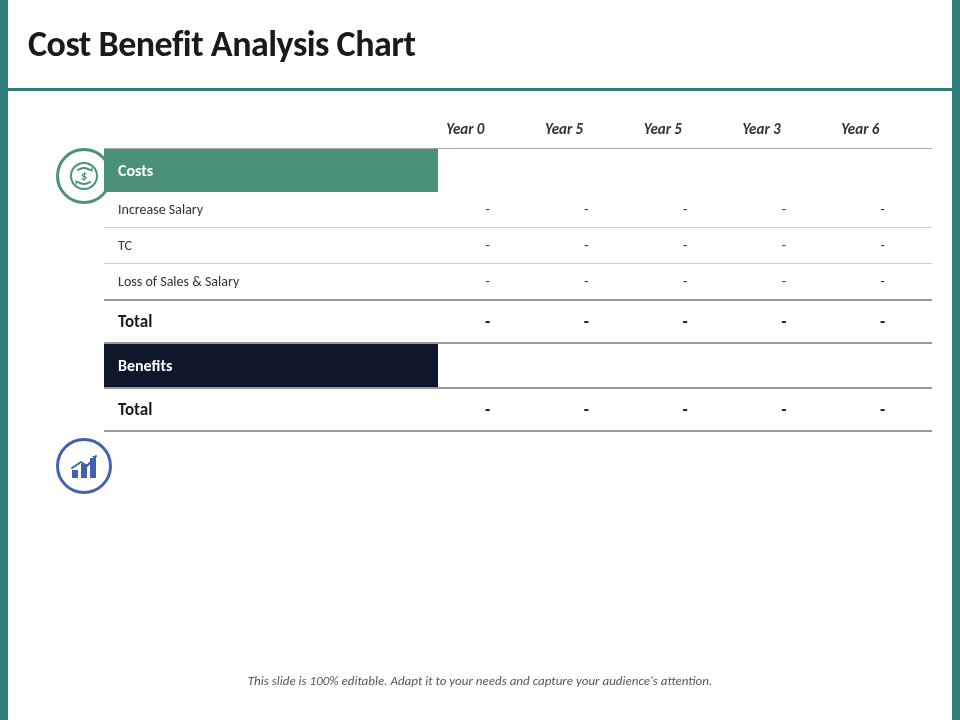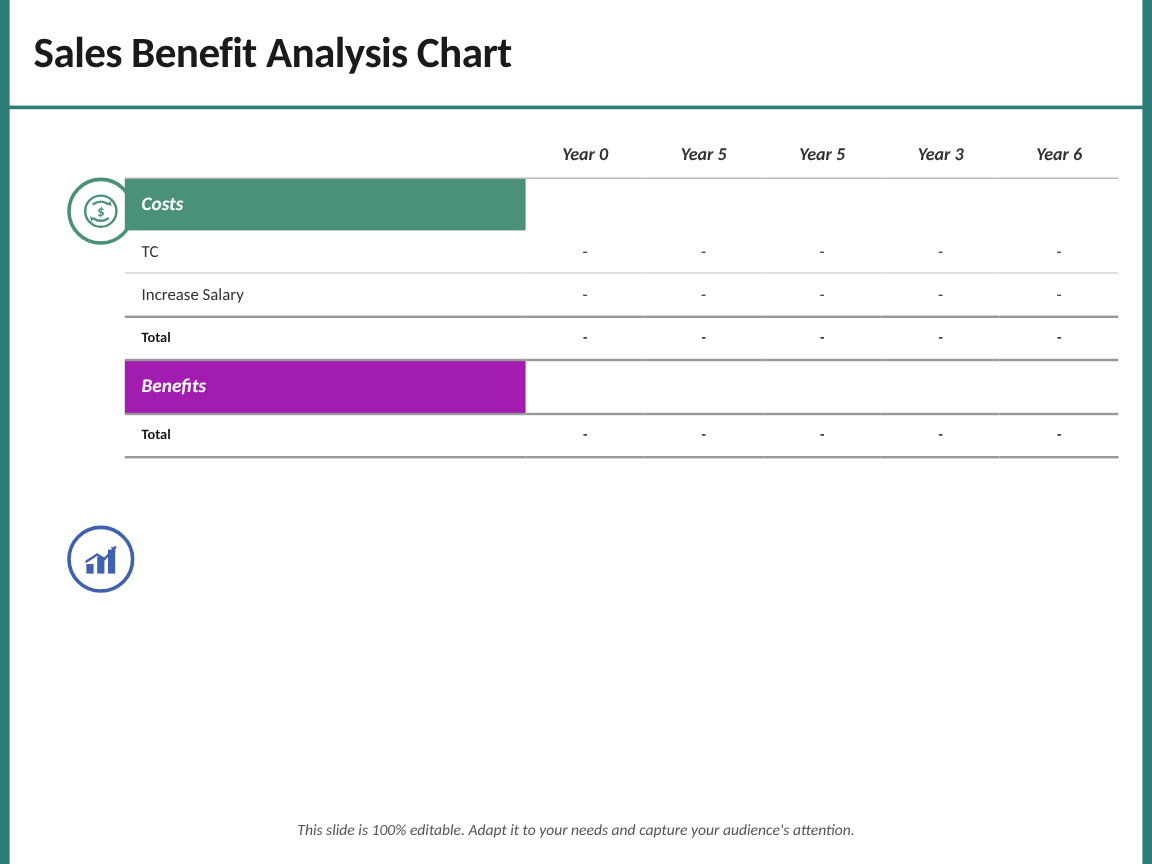--- a/index.html
+++ b/index.html
@@ -67,45 +67,44 @@
       position: relative;
     }
 
     
     .header-row th {
       font-style: italic;
       font-weight: 600;
       font-size: 15px;
       color: #333;
       padding: 10px 8px;
-      text-align: center;
+      text-align: left;
       border-bottom: 1px solid #aaa;
     }
 
     .header-row th:first-child {
       width: 340px;
       text-align: left;
     }
 
     .year-col {
       width: 100px;
     }
 
     
     .section-header td {
       background: #4a9178;
       color: #ffffff;
-      font-style: italic;
       font-weight: 700;
       font-size: 16px;
       padding: 12px 14px;
     }
 
     .section-header.benefits td {
-      background: #a21caf;
+      background: #0f172a;
     }
 
     .section-header td.year-cell {
       background: inherit;
     }
 
     
     .data-row td {
       padding: 9px 8px;
       font-size: 14px;
@@ -115,21 +114,21 @@
     }
 
     .data-row td:first-child {
       text-align: left;
       padding-left: 14px;
     }
 
     
     .total-row td {
       padding: 10px 8px;
-      font-size: 12px;
+      font-size: 17px;
       font-weight: 700;
       color: #1a1a1a;
       border-top: 2px solid #999;
       border-bottom: 2px solid #999;
       text-align: center;
     }
 
     .total-row td:first-child {
       text-align: left;
       padding-left: 14px;
@@ -152,21 +151,21 @@
       justify-content: center;
     }
 
     .icon-circle.benefits-icon {
       border-color: #4060b0;
     }
 
     
     .footer-note {
       position: absolute;
-      bottom: 20px;
+      bottom: 32px;
       left: 0;
       right: 0;
       text-align: center;
       font-style: italic;
       font-size: 13px;
       color: #555;
     }
 
     
     .table-wrapper {
@@ -177,21 +176,21 @@
       font-family: 'Calibri', Arial, sans-serif;
     }
   </style>
 </head>
 <body>
 
 <div class="left-accent"></div>
 
 <div class="right-accent"></div>
 
-<div class="page-title">Sales Benefit Analysis Chart</div>
+<div class="page-title">Cost Benefit Analysis Chart</div>
 
 <div class="title-underline"></div>
 
 <div class="main-content">
 
   <div style="position: relative;">
 
     <div class="icon-area" style="top: 38px;">
       <div class="icon-circle">
         <svg width="32" height="32" viewBox="0 0 32 32">
@@ -242,38 +241,46 @@
           <tr class="section-header">
             <td>Costs</td>
             <td class="year-cell"></td>
             <td class="year-cell"></td>
             <td class="year-cell"></td>
             <td class="year-cell"></td>
             <td class="year-cell"></td>
           </tr>
 
           <tr class="data-row">
+            <td>Increase Salary</td>
+            <td>-</td>
+            <td>-</td>
+            <td>-</td>
+            <td>-</td>
+            <td>-</td>
+          </tr>
+
+          <tr class="data-row">
             <td>TC</td>
             <td>-</td>
             <td>-</td>
             <td>-</td>
             <td>-</td>
             <td>-</td>
           </tr>
 
+
           <tr class="data-row">
-            <td>Increase Salary</td>
-            <td>-</td>
-            <td>-</td>
-            <td>-</td>
-            <td>-</td>
-            <td>-</td>
-          </tr>
-
-
+            <td>Loss of Sales &amp; Salary</td>
+            <td>-</td>
+            <td>-</td>
+            <td>-</td>
+            <td>-</td>
+            <td>-</td>
+          </tr>
 
           <tr class="total-row">
             <td>Total</td>
             <td>-</td>
             <td>-</td>
             <td>-</td>
             <td>-</td>
             <td>-</td>
           </tr>
 

